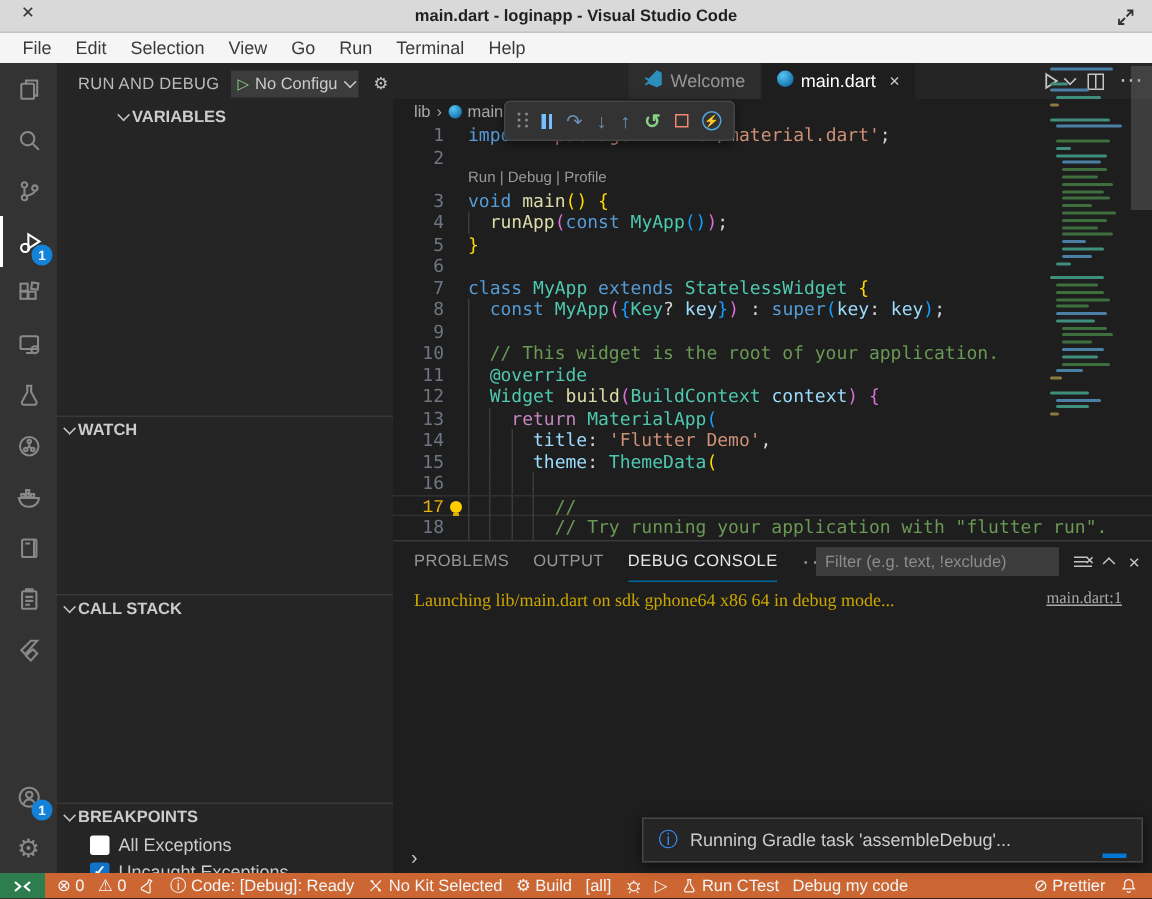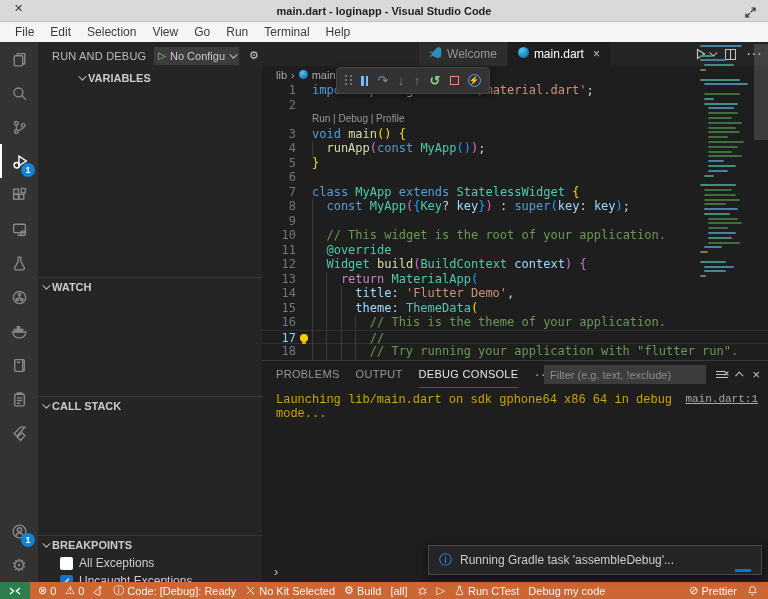--- a/index.html
+++ b/index.html
@@ -58,21 +58,21 @@
   .dart-dot { width:11px; height:11px; border-radius:50%; background:radial-gradient(circle at 35% 30%, #55C7F0, #01579B); }
   .split-icon { width:11px; height:11px; border:1px solid #C5C5C5; position:relative; }
   .split-icon::after { content:""; position:absolute; left:4px; top:0; bottom:0; width:1px; background:#C5C5C5; }
   .breadcrumb { position:absolute; top:24px; left:0; right:0; height:17px; display:flex; align-items:center;
                 gap:4px; padding-left:14px; font-size:11px; color:#A9A9A9; background:#1E1E1E; }
   .code { position:absolute; top:41px; left:0; right:0; height:277px; overflow:hidden;
           font-family:"DejaVu Sans Mono", monospace; font-size:12px; }
   .cline { position:relative; height:14.5px; line-height:14.5px; padding-left:50px; white-space:pre; }
   .cline .ln { position:absolute; left:0; top:0; width:34px; text-align:right; color:#6E7681; }
   .cline.cur { border-top:1px solid #303031; border-bottom:1px solid #303031; }
-  .cline.cur .ln { color:#7dd3fc; }
+  .cline.cur .ln { color:#eab308;font-family:Liberation Mono, monospace; }
   .g { display:inline-block; width:14.45px; height:14.5px; border-left:1px solid #3B3B3B; vertical-align:top; }
   .lens { color:#999999; font-size:10px; font-family:"Liberation Sans", sans-serif; }
   .bulb { position:absolute; left:38px; top:3px; width:8px; height:8px; border-radius:50%; background:#FFCC00; }
   .bulb::after { content:""; position:absolute; left:2px; top:8px; width:4px; height:2px; background:#D9A900; }
   .c-kw{color:#569CD6}.c-ctrl{color:#C586C0}.c-str{color:#CE9178}.c-cm{color:#6A9955}.c-type{color:#4EC9B0}
   .c-fn{color:#DCDCAA}.c-var{color:#9CDCFE}.c-pn{color:#D4D4D4}.c-b1{color:#FFD700}.c-b2{color:#DA70D6}
   .c-b3{color:#179FFF}.c-txt{color:#D4D4D4}
 
   .minimap { position:absolute; top:3px; right:16px; width:52px; height:270px; }
   .mrow { height:2px; margin-bottom:2.8px; border-radius:1px; }
@@ -99,21 +99,21 @@
   .ptab.active { color:#E7E7E7; border-bottom:1px solid #0369a1; }
   .pmore { color:#969696; letter-spacing:1px; }
   .pfilter { position:absolute; right:62px; top:4px; width:162px; height:19px; background:#3C3C3C; border:1px solid #3C3C3C;
              color:#969696; font-size:11px; padding:0 5px; font-family:"Liberation Sans", sans-serif; }
   .pfilter::placeholder { color:#8C8C8C; }
   .picons { position:absolute; right:8px; top:0; height:27px; display:flex; align-items:center; gap:9px; color:#C5C5C5; }
   .clear-ic { position:relative; width:12px; height:10px; }
   .clear-ic i { position:absolute; left:0; right:3px; height:1px; background:#C5C5C5; }
   .clear-ic i:nth-child(1){top:1px}.clear-ic i:nth-child(2){top:4px}.clear-ic i:nth-child(3){top:7px;right:0}
   .clear-ic b { position:absolute; right:-1px; top:0; font-size:7px; color:#C5C5C5; }
-  .console-line { display:flex; padding:5px 10px 0 14px; font-family:Liberation Mono, monospace; font-size:12px; color:#CCA700; }
+  .console-line { display:flex; padding:5px 20px 0 14px; font-family:Liberation Serif, serif; font-size:12px; color:#CCA700; }
   .console-link { margin-left:auto; color:#A9A9A9; text-decoration:underline; font-size:11px; }
   .prompt { position:absolute; left:12px; bottom:3px; color:#C5C5C5; font-size:13px; }
 
   
   .toast { position:absolute; right:6px; bottom:24px; width:334px; height:30px; background:#252526;
            border:1px solid #474747; box-shadow:0 2px 8px rgba(0,0,0,.6); display:flex; align-items:center;
            gap:8px; padding:0 10px; z-index:40; }
   .toast .info { color:#3794FF; font-size:13px; }
   .toast .msg { font-size:12px; color:#CCCCCC; }
   .toast .prog { position:absolute; right:10px; bottom:2px; width:16px; height:3px; background:#0078D4; }
@@ -338,21 +338,21 @@
         <div class="cline"><span class="ln">6</span></div>
         <div class="cline"><span class="ln">7</span><span class="c-kw">class</span><span class="c-txt"> </span><span class="c-type">MyApp</span><span class="c-txt"> </span><span class="c-kw">extends</span><span class="c-txt"> </span><span class="c-type">StatelessWidget</span><span class="c-txt"> </span><span class="c-b1">{</span></div>
         <div class="cline"><span class="ln">8</span><span class="g"></span><span class="c-kw">const</span><span class="c-txt"> </span><span class="c-type">MyApp</span><span class="c-b2">(</span><span class="c-b3">{</span><span class="c-type">Key</span><span class="c-pn">?</span><span class="c-txt"> </span><span class="c-var">key</span><span class="c-b3">}</span><span class="c-b2">)</span><span class="c-pn"> : </span><span class="c-kw">super</span><span class="c-b3">(</span><span class="c-var">key</span><span class="c-pn">: </span><span class="c-var">key</span><span class="c-b3">)</span><span class="c-pn">;</span></div>
         <div class="cline"><span class="ln">9</span><span class="g"></span></div>
         <div class="cline"><span class="ln">10</span><span class="g"></span><span class="c-cm">// This widget is the root of your application.</span></div>
         <div class="cline"><span class="ln">11</span><span class="g"></span><span class="c-type">@override</span></div>
         <div class="cline"><span class="ln">12</span><span class="g"></span><span class="c-type">Widget</span><span class="c-txt"> </span><span class="c-fn">build</span><span class="c-b2">(</span><span class="c-type">BuildContext</span><span class="c-txt"> </span><span class="c-var">context</span><span class="c-b2">)</span><span class="c-txt"> </span><span class="c-b2">{</span></div>
         <div class="cline"><span class="ln">13</span><span class="g"></span><span class="g"></span><span class="c-ctrl">return</span><span class="c-txt"> </span><span class="c-type">MaterialApp</span><span class="c-b3">(</span></div>
         <div class="cline"><span class="ln">14</span><span class="g"></span><span class="g"></span><span class="g"></span><span class="c-var">title</span><span class="c-pn">:</span><span class="c-txt"> </span><span class="c-str">'Flutter Demo'</span><span class="c-pn">,</span></div>
         <div class="cline"><span class="ln">15</span><span class="g"></span><span class="g"></span><span class="g"></span><span class="c-var">theme</span><span class="c-pn">:</span><span class="c-txt"> </span><span class="c-type">ThemeData</span><span class="c-b1">(</span></div>
-        <div class="cline"><span class="ln">16</span><span class="g"></span><span class="g"></span><span class="g"></span><span class="g"></span><span class="c-cm">// This is the theme of your application.</span></div>
+        <div class="cline"><span class="ln">16</span><span class="g"></span><span class="g"></span><span class="g"></span><span class="g"></span></div>
         <div class="cline cur"><span class="ln">17</span><div class="bulb"></div><span class="g"></span><span class="g"></span><span class="g"></span><span class="g"></span><span class="c-cm">//</span></div>
         <div class="cline"><span class="ln">18</span><span class="g"></span><span class="g"></span><span class="g"></span><span class="g"></span><span class="c-cm">// Try running your application with "flutter run".</span></div>
         <div class="cline"><span class="ln">19</span><span class="g"></span><span class="g"></span><span class="g"></span><span class="g"></span><span class="c-cm">// You'll see the</span></div>
       </div>
     <div class="minimap" id="minimap">
         <div class="mrow" style="margin-left: 0px; width: 42px; background: rgb(74, 127, 166);"></div>
         <div class="mrow" style="margin-left: 0px; width: 0px;"></div>
         <div class="mrow" style="margin-left: 0px; width: 12px; background: rgb(63, 142, 126);"></div>
         <div class="mrow" style="margin-left: 0px; width: 26px; background: rgb(74, 127, 166);"></div>
         <div class="mrow" style="margin-left: 4px; width: 30px; background: rgb(63, 142, 126);"></div>

